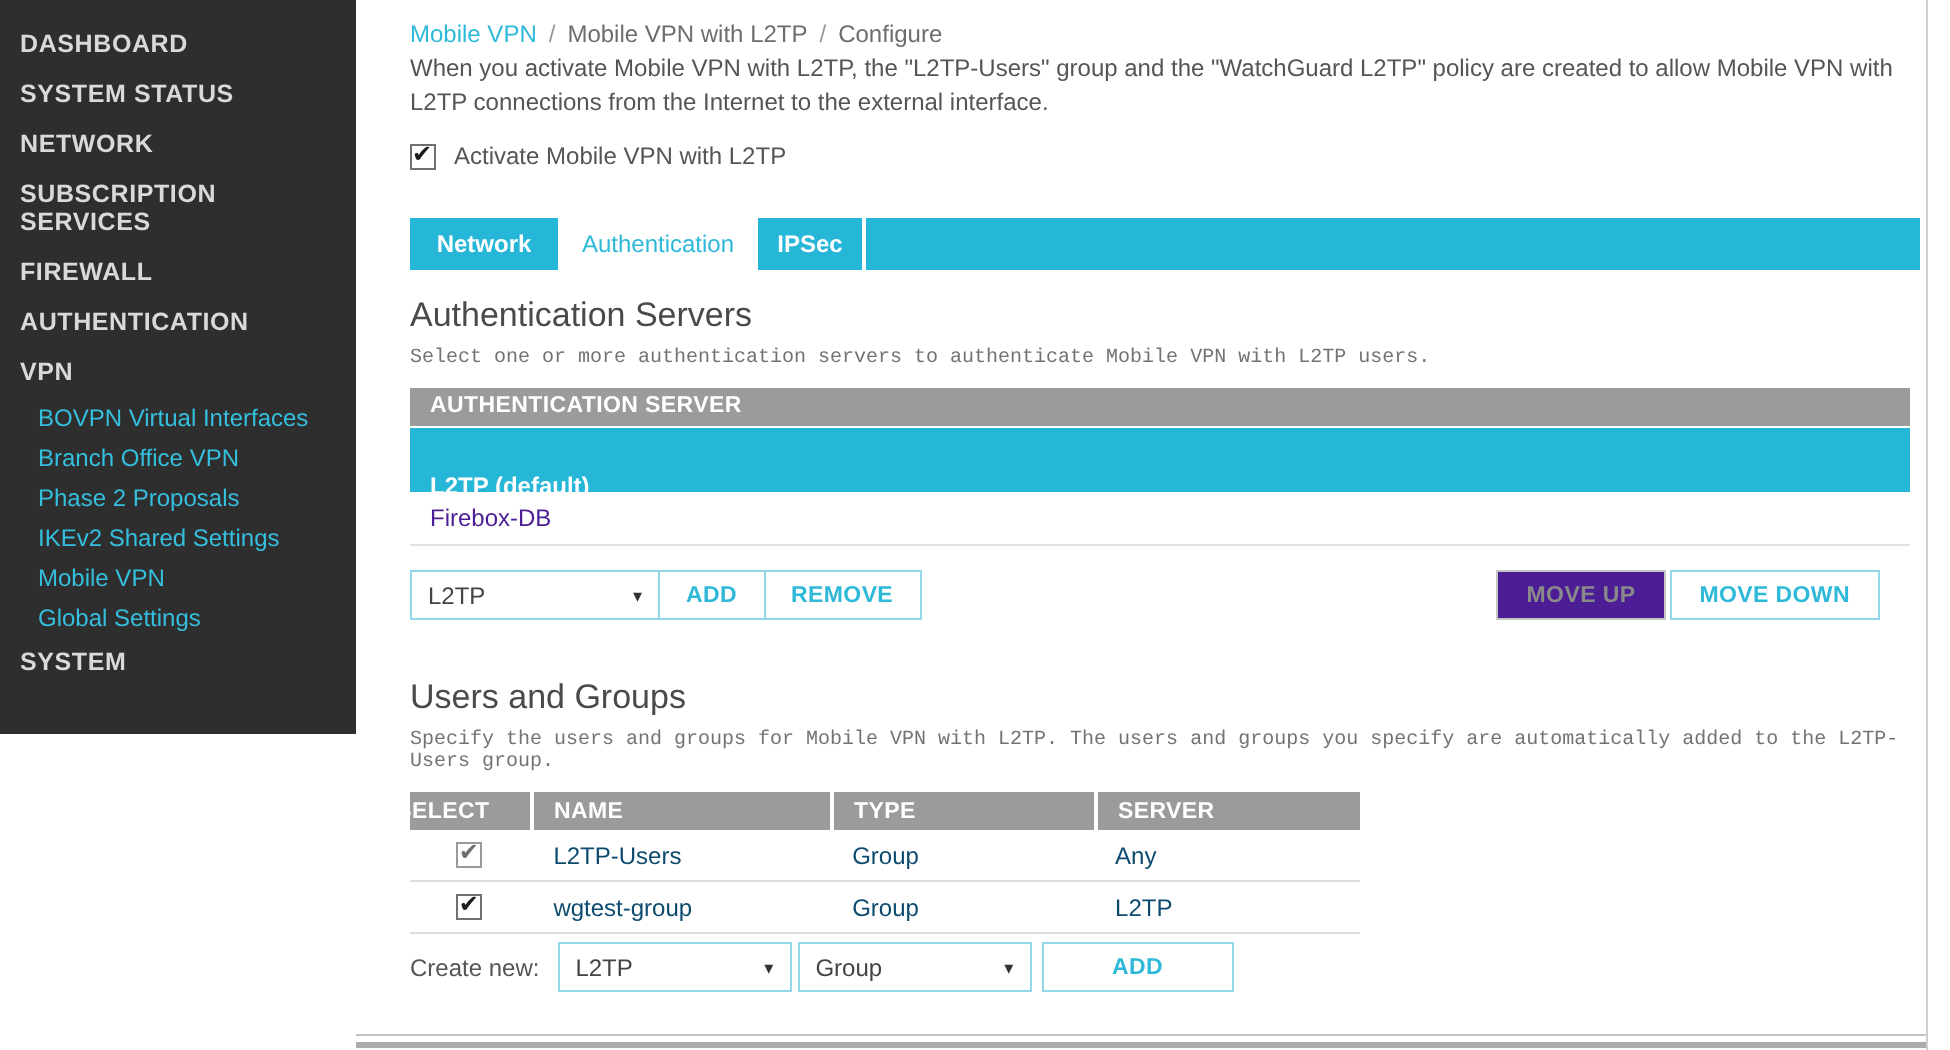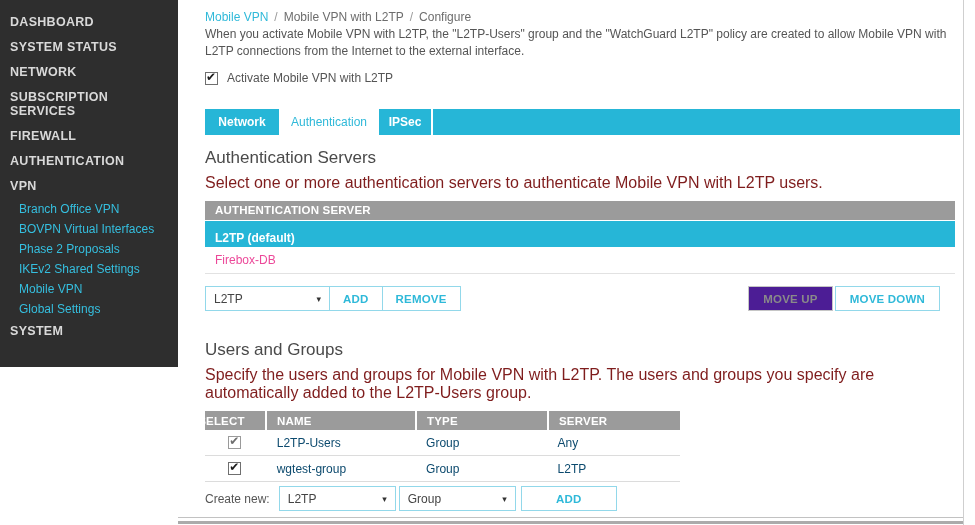--- a/index.html
+++ b/index.html
@@ -69,34 +69,34 @@
     background:#26b6d7; border-right:2px solid #fff; cursor:pointer;
   }
   .tab.t0 { width:76px; }
   .tab.t1 { width:98px; }
   .tab.t2 { width:54px; }
   .tab.active { background:#fff; color:#2fb9d9; font-weight:normal; }
   .tab-rest { flex:1; background:#26b6d7; }
 
   
   .section-title { margin-top:13px; font-size:17px; font-weight:400; color:#4a4a4a; }
-  .section-sub { margin-top:6px; font-size:16px; color:#7f1d1d; }
+  .section-sub { margin-top:6px; font-size:10px; color:#737373;font-family:Liberation Mono, monospace; }
 
   
   .auth-table { width:750px; margin-top:9px; }
   .auth-table-head {
     background:#9b9b9b; color:#fff; font-weight:bold; font-size:11.5px;
     padding:3px 10px; height:19px; letter-spacing:.2px;
   }
   .auth-row-selected {
     background:#26b6d7; color:#fff; font-weight:bold; font-size:12px;
-    padding:4px 10px; height:26px; line-height:26px; margin-top:1px; cursor:pointer;
+    padding:16px 10px; height:26px; line-height:26px; margin-top:1px; cursor:pointer;
   }
   .auth-row {
-    color:#ec4899; font-size:12px; padding:0 10px; height:27px; line-height:27px;
+    color:#4c1d95; font-size:12px; padding:0 10px; height:27px; line-height:27px;
     border-bottom:1px solid #e2e2e2; cursor:pointer;
   }
 
   
   .controls-row { margin-top:12px; width:735px; display:flex; justify-content:space-between; }
   .ctrl-left, .ctrl-right { display:flex; }
 
   .select-box {
     height:25px; border:1px solid #92d8ea; background:#fff;
     display:flex; align-items:center; justify-content:space-between;
@@ -145,22 +145,22 @@
 <body>
 
 <div class="sidebar">
   <div class="nav-top">DASHBOARD</div>
   <div class="nav-top">SYSTEM STATUS</div>
   <div class="nav-top">NETWORK</div>
   <div class="nav-top">SUBSCRIPTION SERVICES</div>
   <div class="nav-top">FIREWALL</div>
   <div class="nav-top">AUTHENTICATION</div>
   <div class="nav-top">VPN</div>
+  <div class="nav-sub">BOVPN Virtual Interfaces</div>
   <div class="nav-sub">Branch Office VPN</div>
-  <div class="nav-sub">BOVPN Virtual Interfaces</div>
   <div class="nav-sub">Phase 2 Proposals</div>
   <div class="nav-sub">IKEv2 Shared Settings</div>
   <div class="nav-sub">Mobile VPN</div>
   <div class="nav-sub">Global Settings</div>
   <div class="nav-top">SYSTEM</div>
 </div>
 
 <div class="main">
 
   <div class="breadcrumb">

